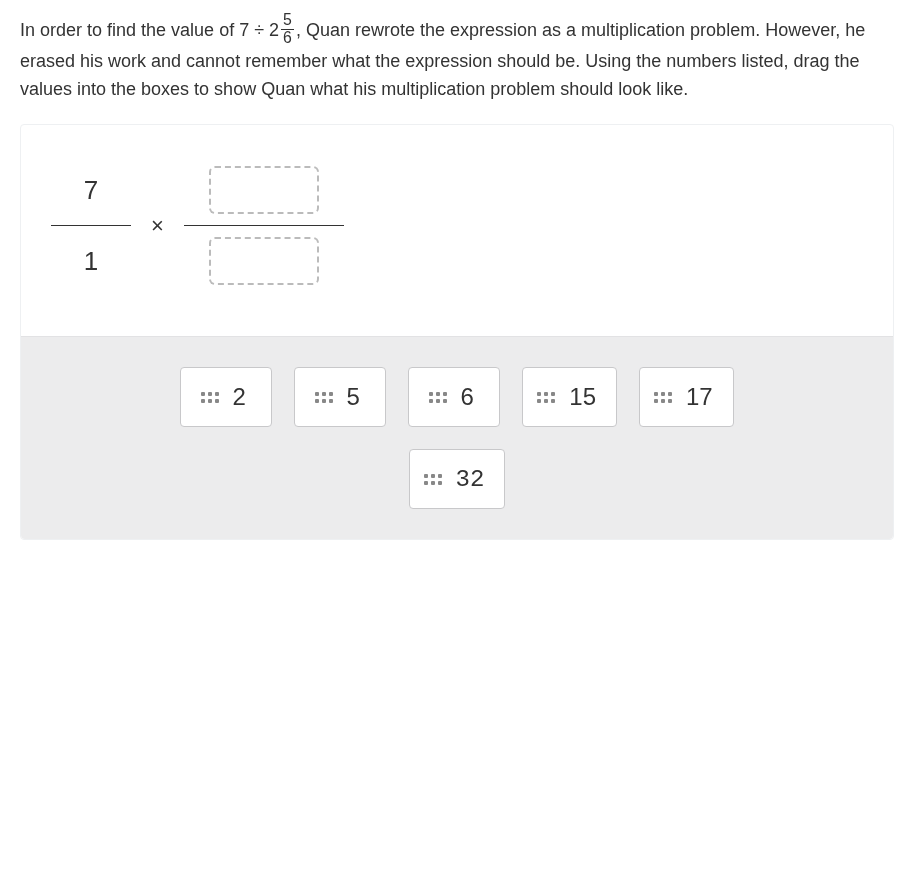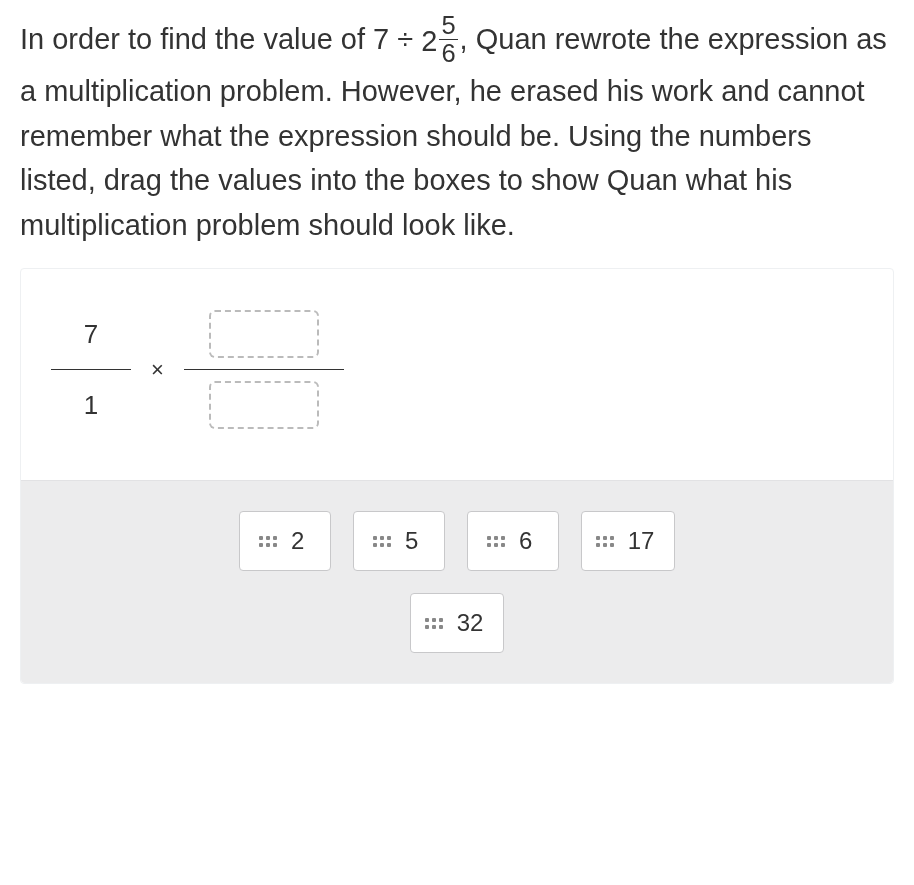--- a/index.html
+++ b/index.html
@@ -8,21 +8,21 @@
       padding: 0;
     }
     body {
       font-family: -apple-system, BlinkMacSystemFont, "Segoe UI", Helvetica, Arial, sans-serif;
       width: 914px;
       background: #fff;
       color: #333;
     }
     .question-text {
       padding: 14px 20px 20px 20px;
-      font-size: 29px;
+      font-size: 18px;
       line-height: 1.55;
       color: #333;
     }
     .frac {
       display: inline-block;
       vertical-align: middle;
       text-align: center;
       font-size: 0.88em;
       line-height: 1.05;
       position: relative;
@@ -111,20 +111,21 @@
       border-radius: 0 0 4px 4px;
     }
     .tile-row {
       display: flex;
       justify-content: center;
       gap: 22px;
       flex-wrap: wrap;
     }
     .tile-row + .tile-row {
       margin-top: 22px;
+      font-family: Liberation Mono, monospace;
     }
     .tile {
       background: #fff;
       border: 1.5px solid #c8c8ca;
       border-radius: 4px;
       height: 60px;
       min-width: 92px;
       display: flex;
       align-items: center;
       justify-content: center;
@@ -217,20 +218,31 @@
       </div>
       <div class="tile">
         <span class="grip">
             <span></span>
             <span></span>
             <span></span>
             <span></span>
             <span></span>
             <span></span>
           </span>
+        <span>15</span>
+      </div>
+      <div class="tile">
+        <span class="grip">
+            <span></span>
+            <span></span>
+            <span></span>
+            <span></span>
+            <span></span>
+            <span></span>
+          </span>
         <span>17</span>
       </div>
     </div>
     <div class="tile-row">
       <div class="tile">
         <span class="grip">
             <span></span>
             <span></span>
             <span></span>
             <span></span>

